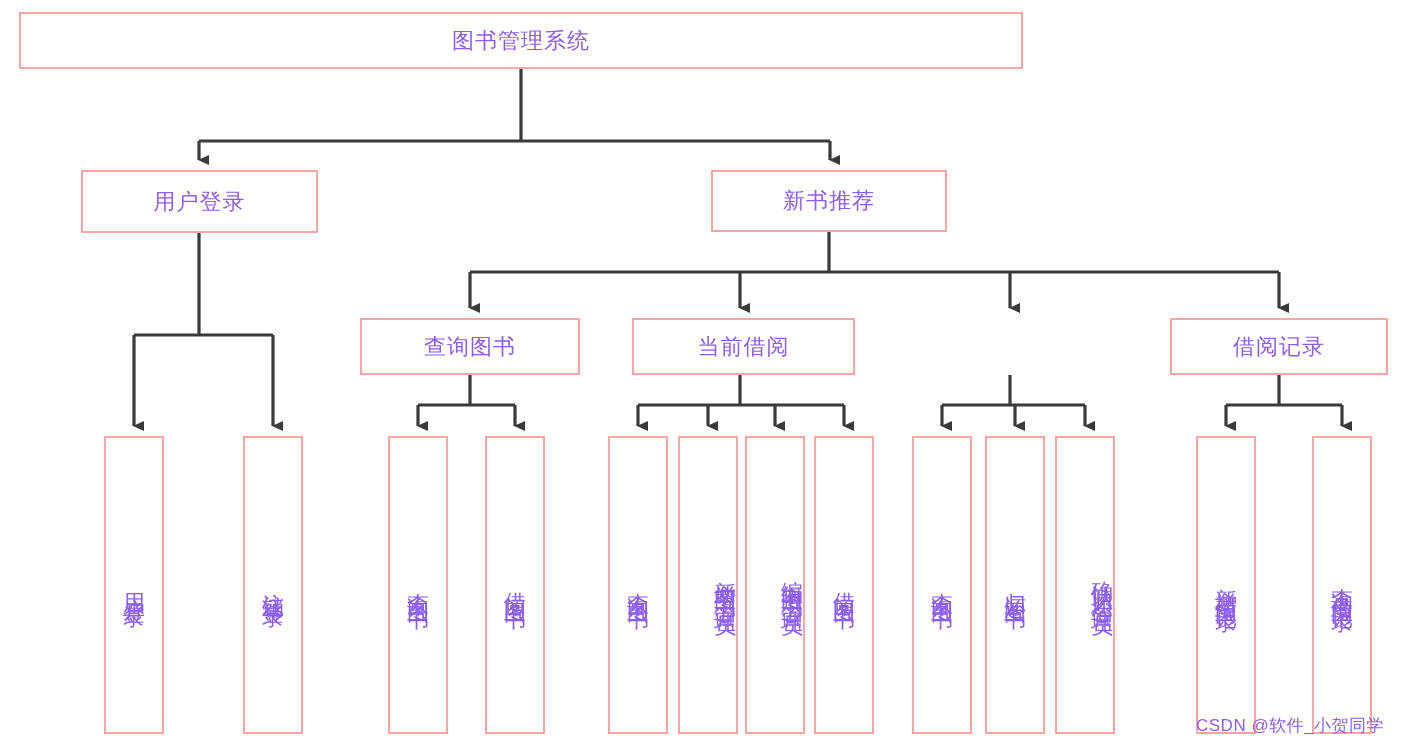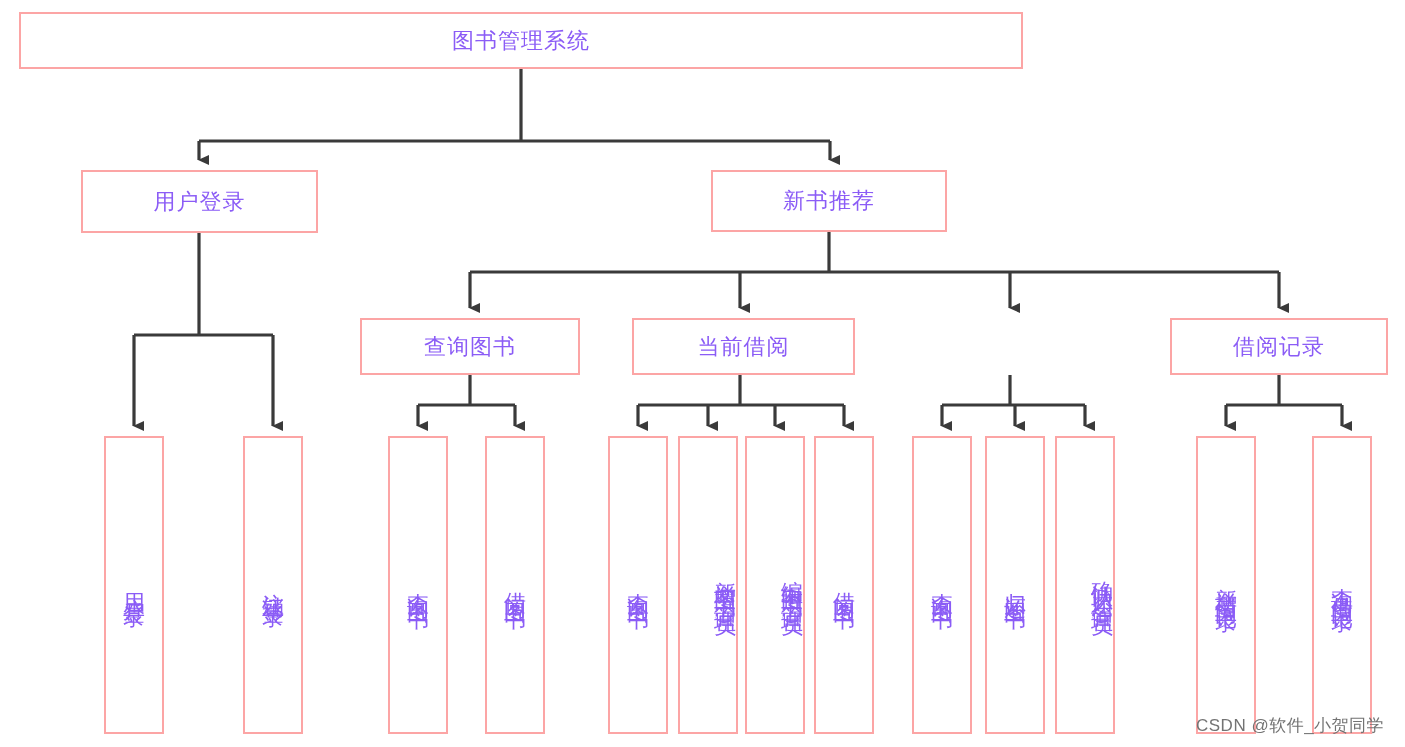--- a/index.html
+++ b/index.html
@@ -5,21 +5,21 @@
   html,body{margin:0;padding:0;background:#ffffff;}
   body{width:1405px;height:747px;font-family:"Liberation Sans","DejaVu Sans",sans-serif;}
   #stage{position:relative;width:1405px;height:747px;overflow:hidden;background:#ffffff;}
   svg.wires{position:absolute;left:0;top:0;width:1405px;height:747px;pointer-events:none;}
   .node{position:absolute;box-sizing:border-box;background:#ffffff;border:2px solid #fca5a5;
         display:flex;align-items:center;justify-content:center;color:#8b5cf6;}
   .node.h{font-size:22px;letter-spacing:1px;}
   .node.v{writing-mode:vertical-rl;text-orientation:upright;font-size:22px;letter-spacing:5px;
           line-height:1;padding-top:4px;padding-bottom:4px;}
   .node.v.topalign{align-items:flex-start;}
-  .watermark{position:absolute;font-size:17px;color:#737373;white-space:nowrap;letter-spacing:0.5px;}
+  .watermark{position:absolute;font-size:17px;color:#8b5cf6;white-space:nowrap;letter-spacing:0.5px;}
 </style>
 </head>
 <body>
 
 <div id="stage">
 
   <svg class="wires" viewBox="0 0 1405 747">
     <defs>
       <marker id="ah" markerWidth="12" markerHeight="12" refX="5" refY="10" orient="auto" markerUnits="userSpaceOnUse">
         <path d="M0,0 L10,0 L5,11 Z" fill="#3a3a3a"></path>

